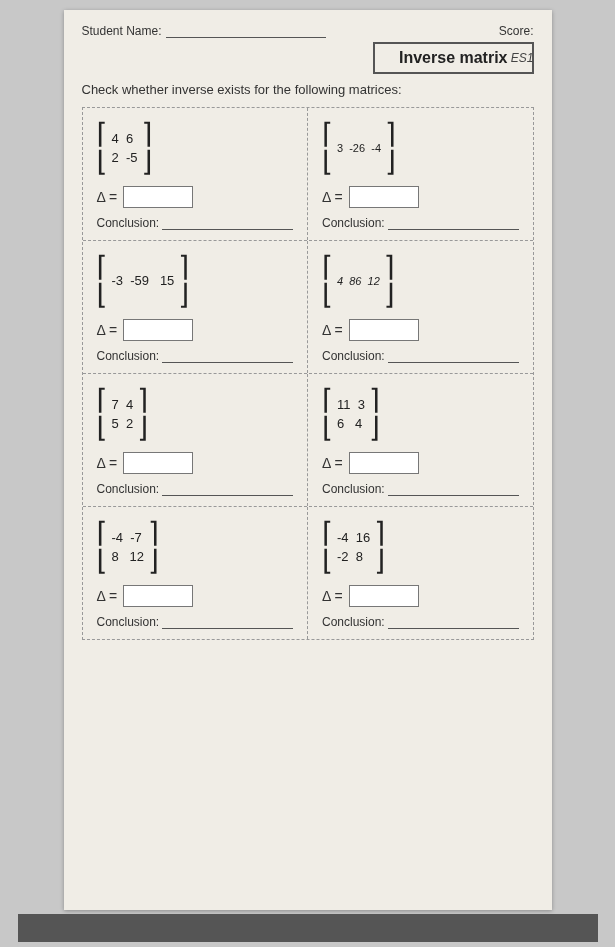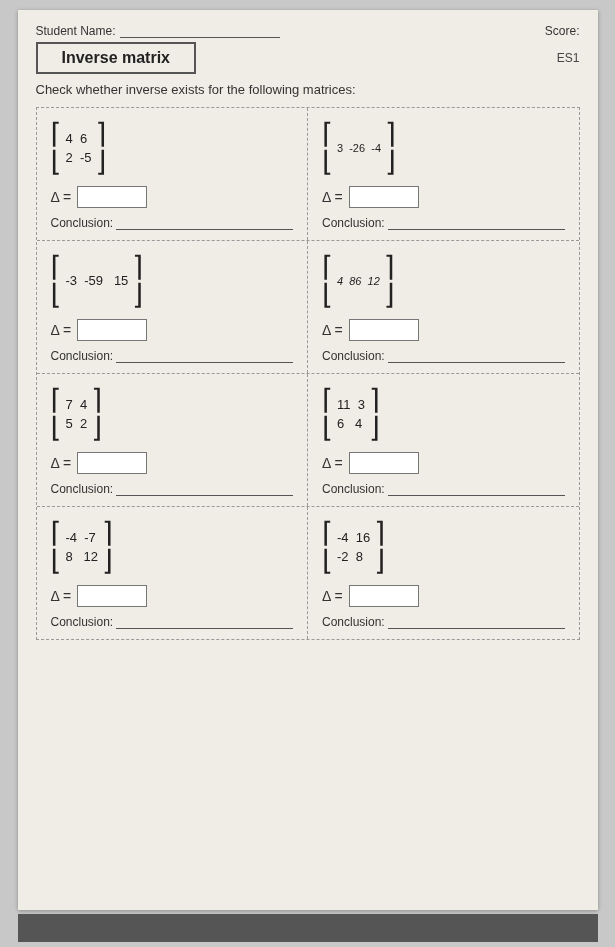--- a/index.html
+++ b/index.html
@@ -11,21 +11,21 @@
       width: 615px;
       min-height: 947px;
       display: flex;
       flex-direction: column;
       align-items: center;
       padding: 10px 0 20px;
     }
 
     .page {
       background: #f0ede6;
-      width: 580px;
+      width: 488px;
       min-height: 900px;
       padding: 14px 18px 20px;
       box-shadow: 0 1px 4px rgba(0,0,0,0.3);
     }
 
     .header-row {
       display: flex;
       align-items: flex-start;
       justify-content: space-between;
       margin-bottom: 4px;
@@ -50,39 +50,40 @@
 
     .score-area {
       font-size: 12px;
       color: #333;
       text-align: right;
     }
 
     .title-row {
       display: flex;
       align-items: center;
-      justify-content: flex-start;
+      justify-content: flex-end;
       position: relative;
       margin-bottom: 8px;
     }
 
     .title-box {
       border: 2px solid #555;
       padding: 5px 24px;
       font-size: 16px;
       font-weight: bold;
       color: #222;
       background: #f0ede6;
     }
 
     .es-label {
       position: absolute;
       right: 0;
       font-size: 12px;
       color: #444;
+      font-style: italic;
     }
 
     .instruction {
       font-size: 13px;
       color: #333;
       margin-bottom: 10px;
     }
 
     .problems-grid {
       border: 1px dashed #999;

